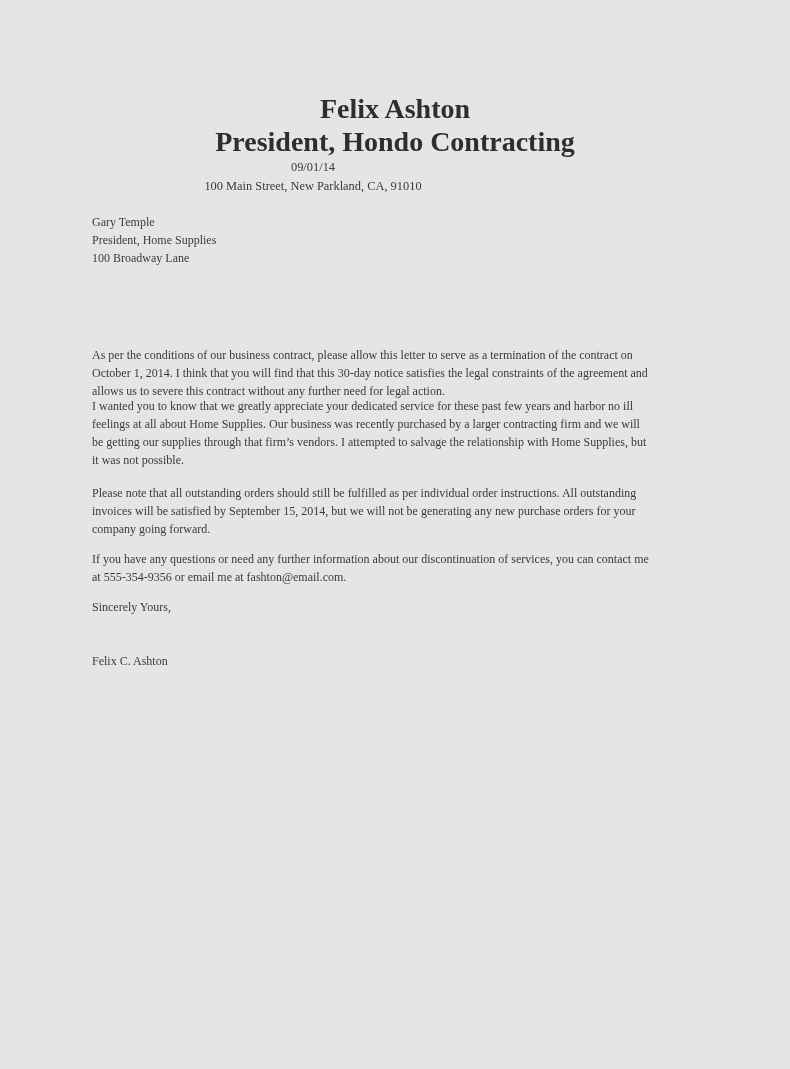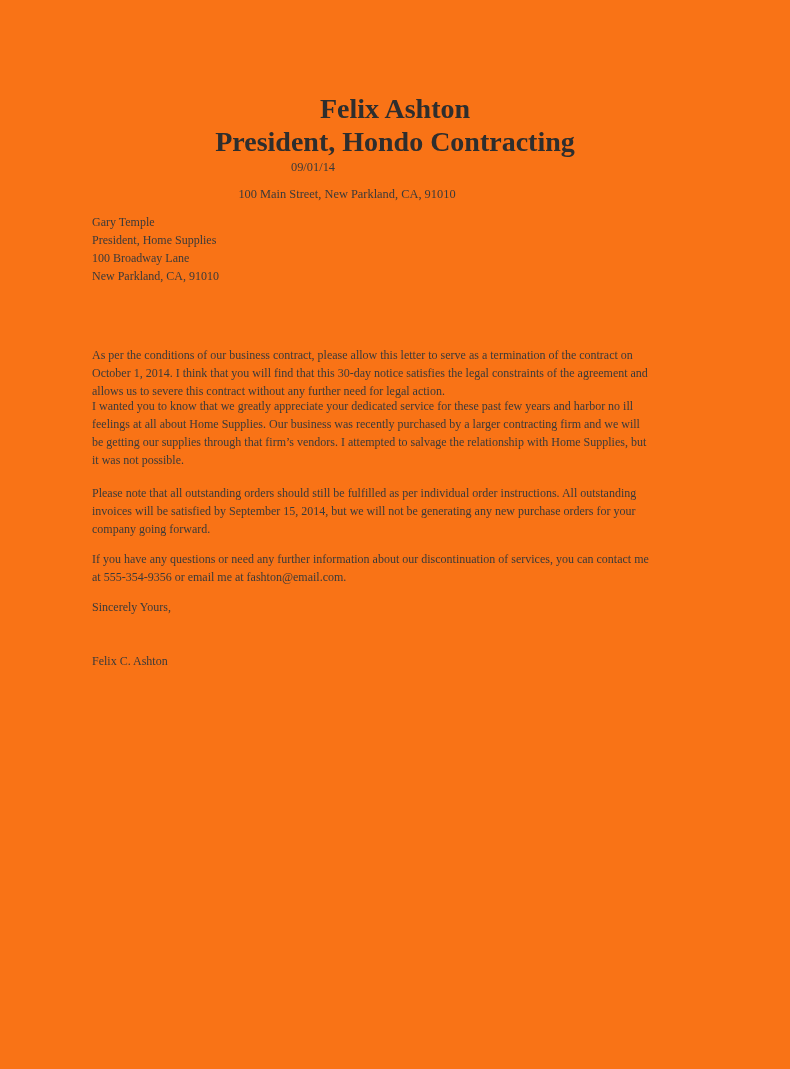--- a/index.html
+++ b/index.html
@@ -1,25 +1,25 @@
 <!DOCTYPE html>
 <html><head>
 <meta charset="utf-8">
 <style>
   html, body { margin:0; padding:0; background:#ffffff; }
   body { width:790px; height:1069px; position:relative; overflow:hidden;
          font-family:"Liberation Serif", serif; color:#3a3a3a; }
-  .page { position:absolute; left:0; top:0; width:790px; height:1069px; background:#f97316; }
+  .page { position:absolute; left:0; top:0; width:790px; height:1069px; background:#e5e5e5; }
   .title { position:absolute; left:0; width:790px; text-align:center; font-weight:bold;
            font-size:28px; color:#2e2e2e; line-height:32px; }
   .t1 { top:93px; }
   .t2 { top:126px; }
   .center { position:absolute; left:0; width:626px; text-align:center; font-size:12.4px; line-height:16px; }
   .date { top:159px; }
-  .addr { top:186px;margin-left:34px; }
+  .addr { top:178px; }
   .block { position:absolute; left:92px; width:620px; font-size:12px; line-height:18px; }
   .line { white-space:nowrap; }
   .recipient { top:213px; }
   .salutation { top:296px; }
   .p1 { top:346px; }
   .p2 { top:397px; }
   .p3 { top:484px; }
   .p4 { top:550px; }
   .closing { top:598px; }
   .signature { top:652px; }
@@ -30,21 +30,20 @@
 <div class="page">
   <div class="title t1">Felix Ashton</div>
   <div class="title t2">President, Hondo Contracting</div>
   <div class="center date">09/01/14</div>
   <div class="center addr">100 Main Street, New Parkland, CA, 91010</div>
 
   <div class="block recipient">
     <div class="line">Gary Temple</div>
     <div class="line">President, Home Supplies</div>
     <div class="line">100 Broadway Lane</div>
-    <div class="line">New Parkland, CA, 91010</div>
   </div>
 
 
   <div class="block p1">
     <div class="line">As per the conditions of our business contract, please allow this letter to serve as a termination of the contract on</div>
     <div class="line">October 1, 2014. I think that you will find that this 30-day notice satisfies the legal constraints of the agreement and</div>
     <div class="line">allows us to severe this contract without any further need for legal action.</div>
   </div>
 
   <div class="block p2">

